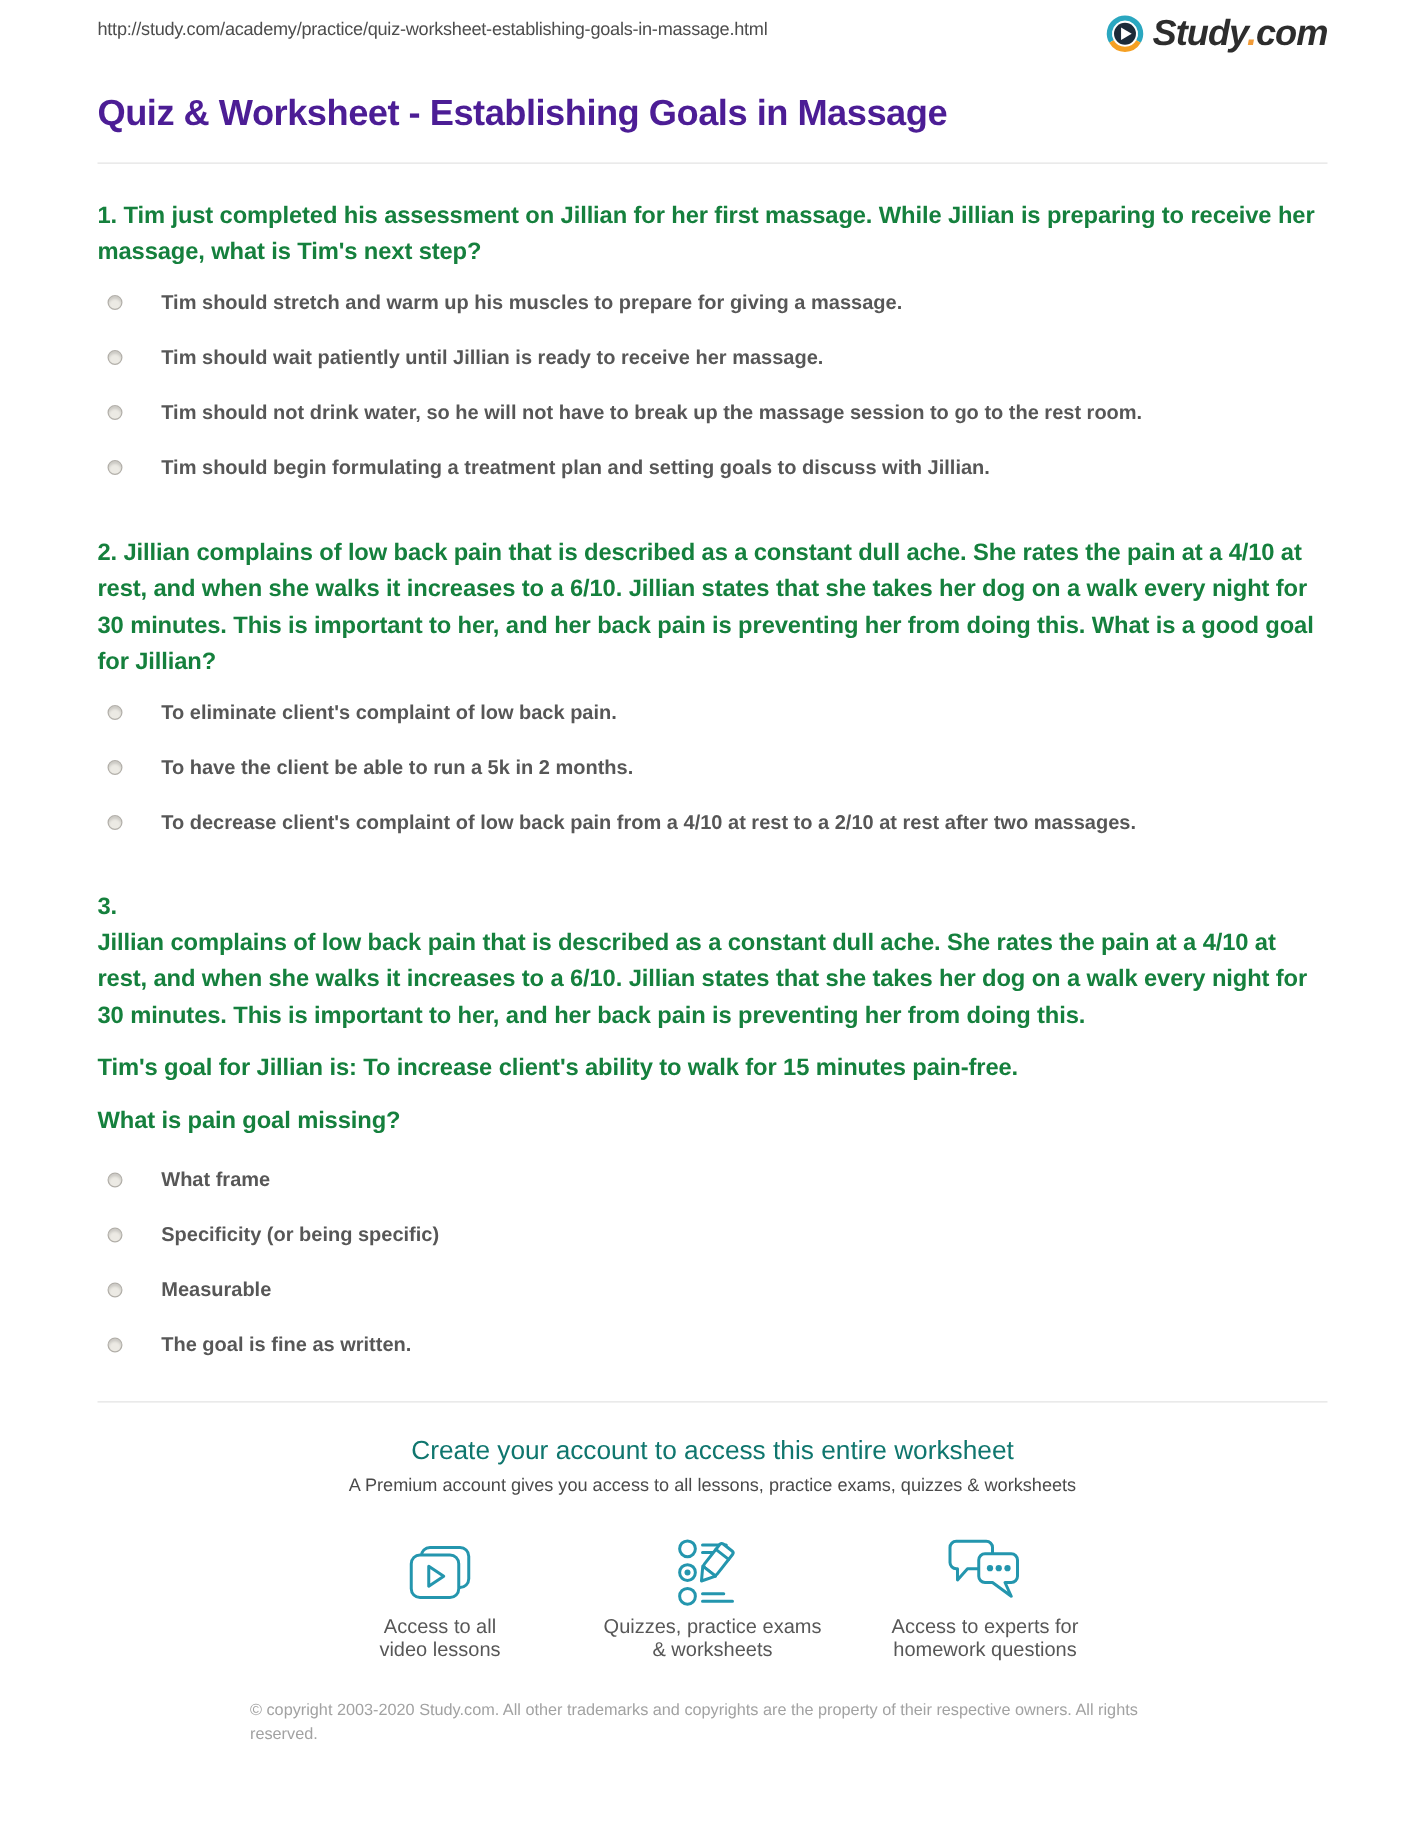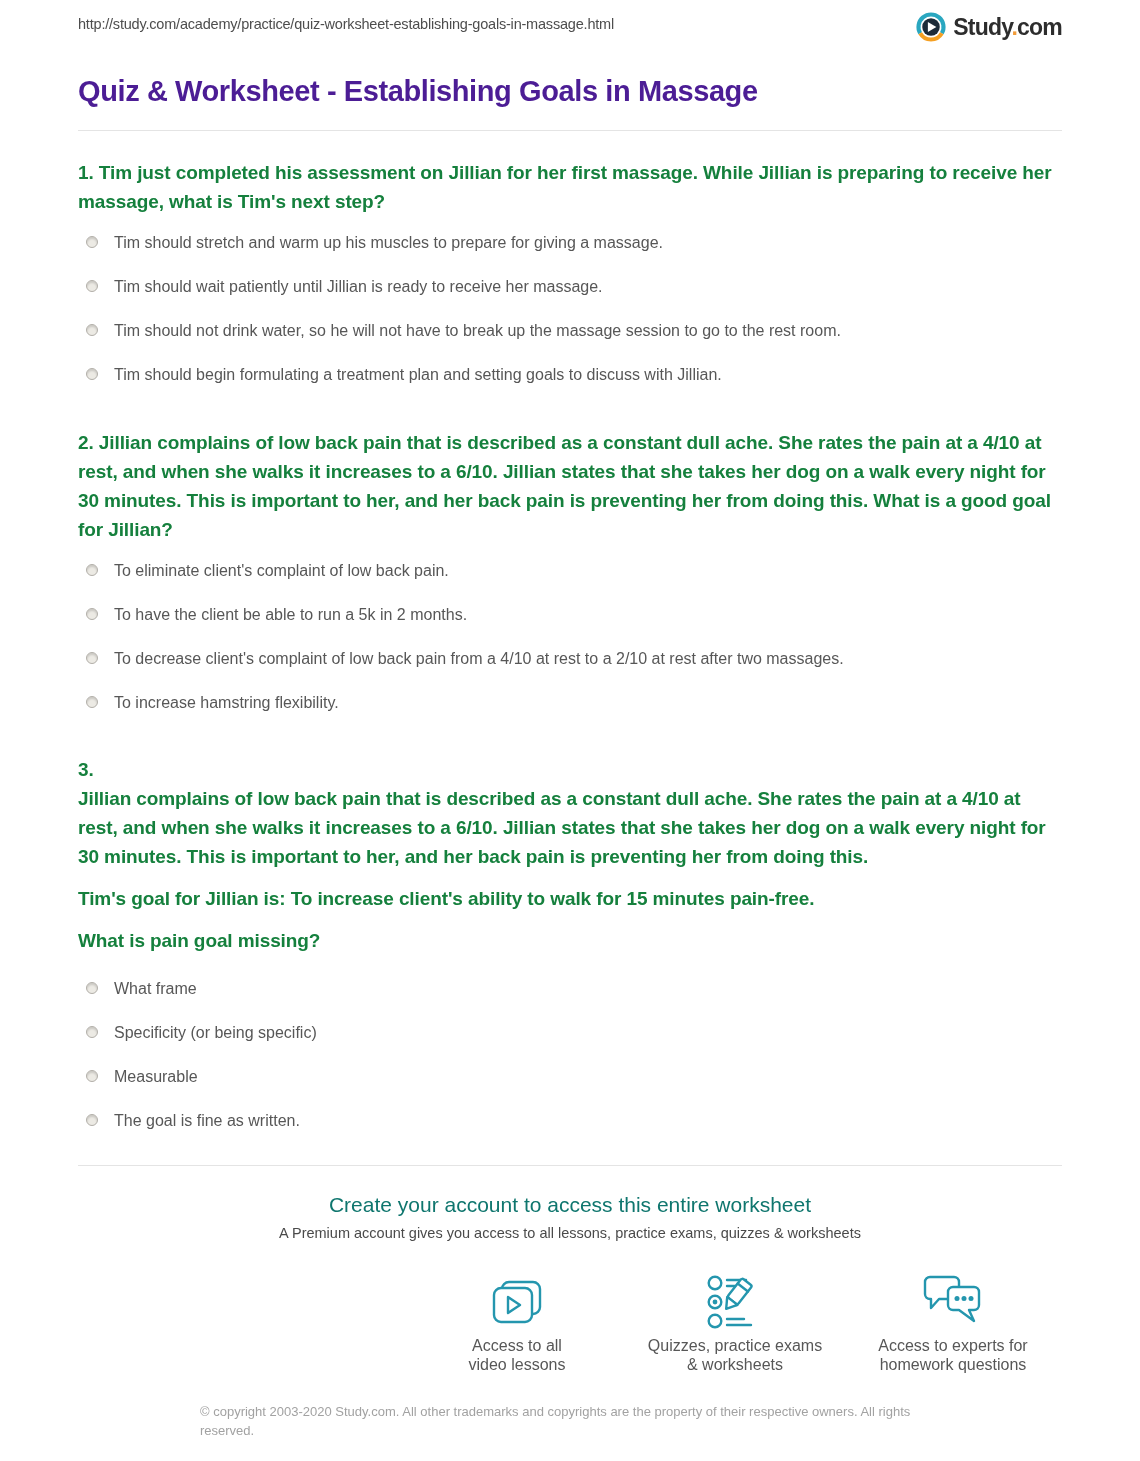--- a/index.html
+++ b/index.html
@@ -6,48 +6,48 @@
   html,body { margin:0; padding:0; background:#fff; }
   .page {
     width:1012px; min-height:1461px; margin:0 auto; background:#fff;
     font-family:"Liberation Sans","DejaVu Sans",sans-serif;
     color:#565656; padding:0 14px 23px;
   }
   
   .topbar { display:flex; justify-content:space-between; align-items:flex-start; padding-top:10px; height:48px; }
   .url { font-size:14.5px; color:#4d4d4d; padding-top:6px; letter-spacing:-0.2px; }
   .logo { display:flex; align-items:center; gap:5px; cursor:pointer; }
-  .logo-text { font-size:23px; font-weight:bold; color:#2d2d2d; letter-spacing:-0.8px; }
+  .logo-text { font-size:29px; font-weight:bold; color:#2d2d2d; letter-spacing:-0.8px;font-style:italic; }
   .logo-dot { color:#f19b38; }
   
   .title { font-size:29px; line-height:34px; font-weight:bold; color:#4c1d95; margin:26px 0 0; letter-spacing:-0.4px; }
   .divider { border:none; border-top:1px solid #e4e4e4; margin:22px 0 0; height:0; }
   
   .question { margin-top:27px; }
   .question.q2 { margin-top:43px; }
   .question.q3 { margin-top:42px; }
   .q-text { font-size:19px; line-height:29px; font-weight:bold; color:#15803d; margin:0; letter-spacing:-0.1px; }
   .q-text.para-gap { margin-top:13px; }
   .options { margin-top:17px; }
   .options.wide-gap { margin-top:24px; }
   .option { display:flex; align-items:flex-start; margin-bottom:24px; cursor:pointer; }
   .option:last-child { margin-bottom:0; }
   .radio {
     flex:0 0 12px; width:12px; height:12px; border-radius:50%;
     border:1px solid #b2afa9; background:#eceae4;
     box-shadow: inset 0 2px 2px rgba(0,0,0,0.14);
     margin:3px 0 0 8px; cursor:pointer;
   }
-  .option-label { font-size:16px; line-height:20px; color:#575757; margin-left:16px; }
+  .option-label { font-size:16px; line-height:20px; color:#575757; margin-left:31px;font-weight:bold; }
   .section-divider { margin-top:34px; }
   
   .signup { text-align:center; }
   .signup-heading { font-size:21px; line-height:26px; font-weight:400; color:#0f766e; margin:26px 0 0; }
   .signup-sub { font-size:14.5px; line-height:18px; color:#4a4a4a; margin:6px 0 0; }
-  .features { display:flex; justify-content:flex-end; margin-top:32px; }
+  .features { display:flex; justify-content:center; margin-top:32px; }
   .feature { width:212px; margin:0 3px; }
   .icon-box { height:56px; display:flex; align-items:center; justify-content:center; }
   .caption { font-size:16px; line-height:19px; color:#575757; margin-top:6px; }
   
   .footer { margin-top:28px; }
   .footer p { font-size:13px; line-height:19px; color:#a2a2a2; text-align:left; max-width:740px; margin:12px auto; }
   svg .stroke { fill:none; stroke:#2496ae; stroke-width:2.4; stroke-linejoin:round; stroke-linecap:round; }
   svg .stroke-fill { fill:#fff; stroke:#2496ae; stroke-width:2.4; stroke-linejoin:round; }
 </style>
 </head>
@@ -100,24 +100,20 @@
         <span class="radio"></span>
         <span class="option-label">To eliminate client's complaint of low back pain.</span>
       </div>
       <div class="option">
         <span class="radio"></span>
         <span class="option-label">To have the client be able to run a 5k in 2 months.</span>
       </div>
       <div class="option">
         <span class="radio"></span>
         <span class="option-label">To decrease client's complaint of low back pain from a 4/10 at rest to a 2/10 at rest after two massages.</span>
-      </div>
-      <div class="option">
-        <span class="radio"></span>
-        <span class="option-label">To increase hamstring flexibility.</span>
       </div>
     </div>
   </section>
 
   <section class="question q3">
     <p class="q-text">3.</p>
     <p class="q-text">Jillian complains of low back pain that is described as a constant dull ache. She rates the pain at a 4/10 at rest, and when she walks it increases to a 6/10. Jillian states that she takes her dog on a walk every night for 30 minutes. This is important to her, and her back pain is preventing her from doing this.</p>
     <p class="q-text para-gap">Tim's goal for Jillian is: To increase client's ability to walk for 15 minutes pain-free.</p>
     <p class="q-text para-gap">What is pain goal missing?</p>
     <div class="options wide-gap">

